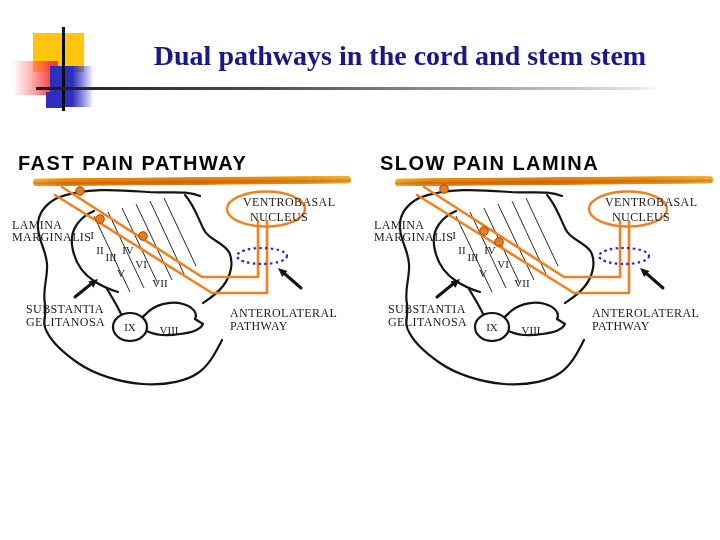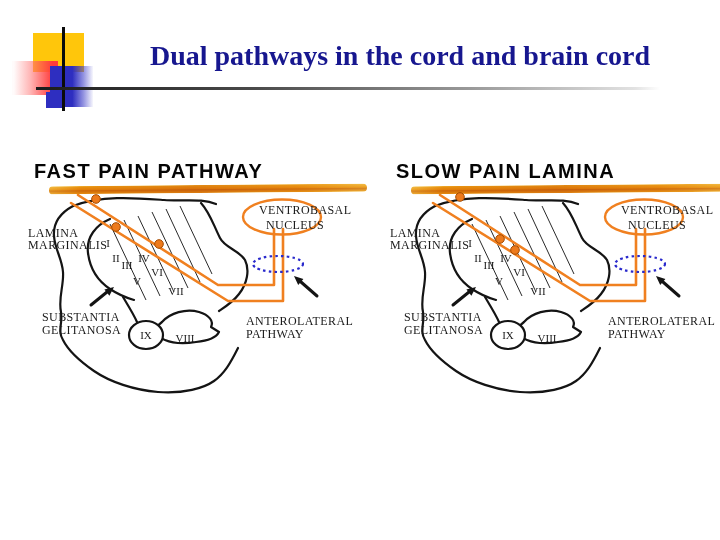--- a/index.html
+++ b/index.html
@@ -16,21 +16,21 @@
   .sq-blue-notch{position:absolute;left:46px;top:92px;width:16px;height:16px;
            background:var(--deco-blue,#2E2EC0);}
   .v-line{position:absolute;left:62px;top:27px;width:3px;height:84px;background:#0b0b0b;}
   .h-line{position:absolute;left:36px;top:87px;width:624px;height:3px;
           background:linear-gradient(to right,#1c1c1c,#4a4a4a 35%,#9a9a9a 70%,#e2e2e2 96%,rgba(255,255,255,0));}
   
   .title{position:absolute;left:120px;top:40px;width:560px;text-align:center;
          font-family:"Liberation Serif",serif;font-weight:bold;font-size:28px;
          color:var(--title-color,#17178F);}
   
-  .panel{position:absolute;top:160px;width:350px;height:270px;margin-left:16px;}
+  .panel{position:absolute;top:152px;width:350px;height:270px;}
   .panel-left{left:8px;}
   .panel-right{left:370px;}
   .panel-heading{position:absolute;left:10px;top:0;font-size:20px;font-weight:bold;
                  letter-spacing:1.5px;color:#050505;white-space:nowrap;}
   .panel-band{position:absolute;left:25px;top:25px;width:318px;height:8px;border-radius:4px;
               transform:rotate(-.5deg);
               background:linear-gradient(to right,rgba(244,190,60,.25),#F2BB33 10%,#E9A93B 45%,#F4C24A 78%,rgba(244,194,74,.3)),
                          linear-gradient(to bottom,#F6CE5C 0%,#EFAD2E 45%,#D98E2A 58%,#F3C047 100%);
               background-blend-mode:multiply;}
   .panel-svg{position:absolute;left:0;top:28px;width:350px;height:240px;}
@@ -54,21 +54,21 @@
 
   <div class="deco">
     <div class="sq-yellow"></div>
     <div class="sq-red"></div>
     <div class="sq-blue"></div>
     <div class="sq-blue-notch"></div>
     <div class="v-line"></div>
     <div class="h-line"></div>
   </div>
 
-  <div class="title">Dual pathways in the cord and brain cord</div>
+  <div class="title">Dual pathways in the cord and stem stem</div>
 
   <div id="panels">
   <div class="panel panel-left">
     <div class="panel-heading">FAST PAIN PATHWAY</div>
     <div class="panel-band"></div>
     <svg class="panel-svg" viewBox="0 0 350 240">
 
       <g>
         <line class="hatch" x1="86" y1="36" x2="122" y2="112"></line>
         <line class="hatch" x1="100" y1="32" x2="136" y2="108"></line>

